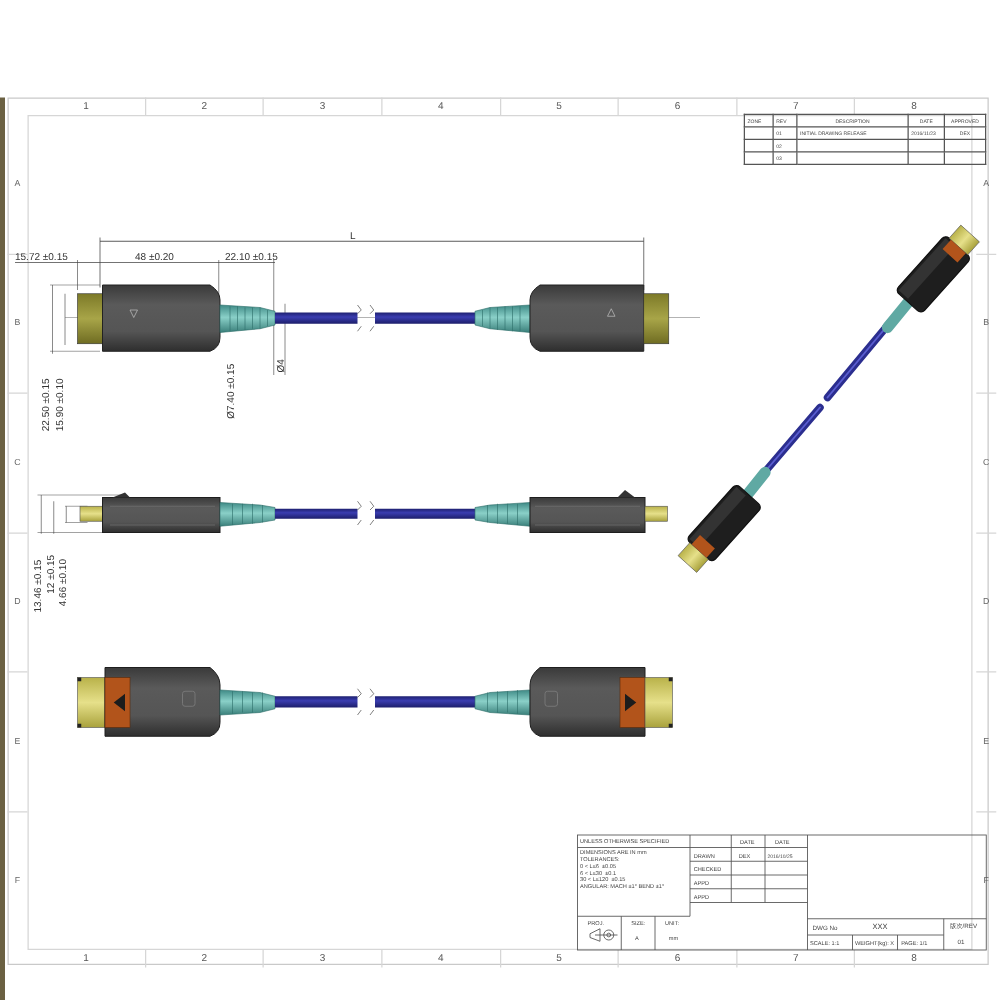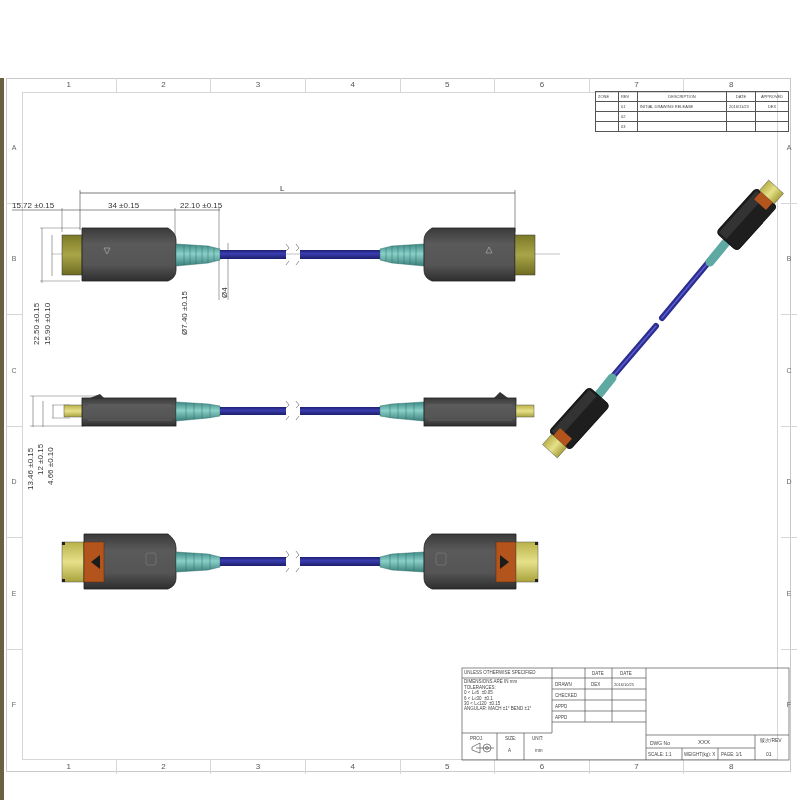--- a/index.html
+++ b/index.html
@@ -313,21 +313,21 @@
 
   <g stroke="#555" stroke-width="0.7" fill="none">
     <path d="M472,747 L480,743 L480,753 L472,750 Z"></path>
     <circle cx="487" cy="748" r="4"></circle>
     <circle cx="487" cy="748" r="1.5"></circle>
     <line x1="476" y1="748" x2="494" y2="748"></line>
   </g>
 </svg>
 
 <div class="abs dim" style="left:12px;top:201px;">15.72 ±0.15</div>
-<div class="abs dim" style="left:108px;top:201px;">34 ±0.15</div>
+<div class="abs dim" style="left:108px;top:201px;">48 ±0.20</div>
 <div class="abs dim" style="left:180px;top:201px;">22.10 ±0.15</div>
 <div class="abs dim" style="left:280px;top:184px;">L</div>
 <div class="abs vdim" style="left:32px;top:345px;">22.50 ±0.15</div>
 <div class="abs vdim" style="left:43px;top:345px;">15.90 ±0.10</div>
 <div class="abs vdim" style="left:180px;top:335px;">Ø7.40 ±0.15</div>
 <div class="abs vdim" style="left:220px;top:298px;">Ø4</div>
 <div class="abs vdim" style="left:26px;top:490px;">13.46 ±0.15</div>
 <div class="abs vdim" style="left:36px;top:475px;">12 ±0.15</div>
 <div class="abs vdim" style="left:46px;top:485px;">4.66 ±0.10</div>
 

